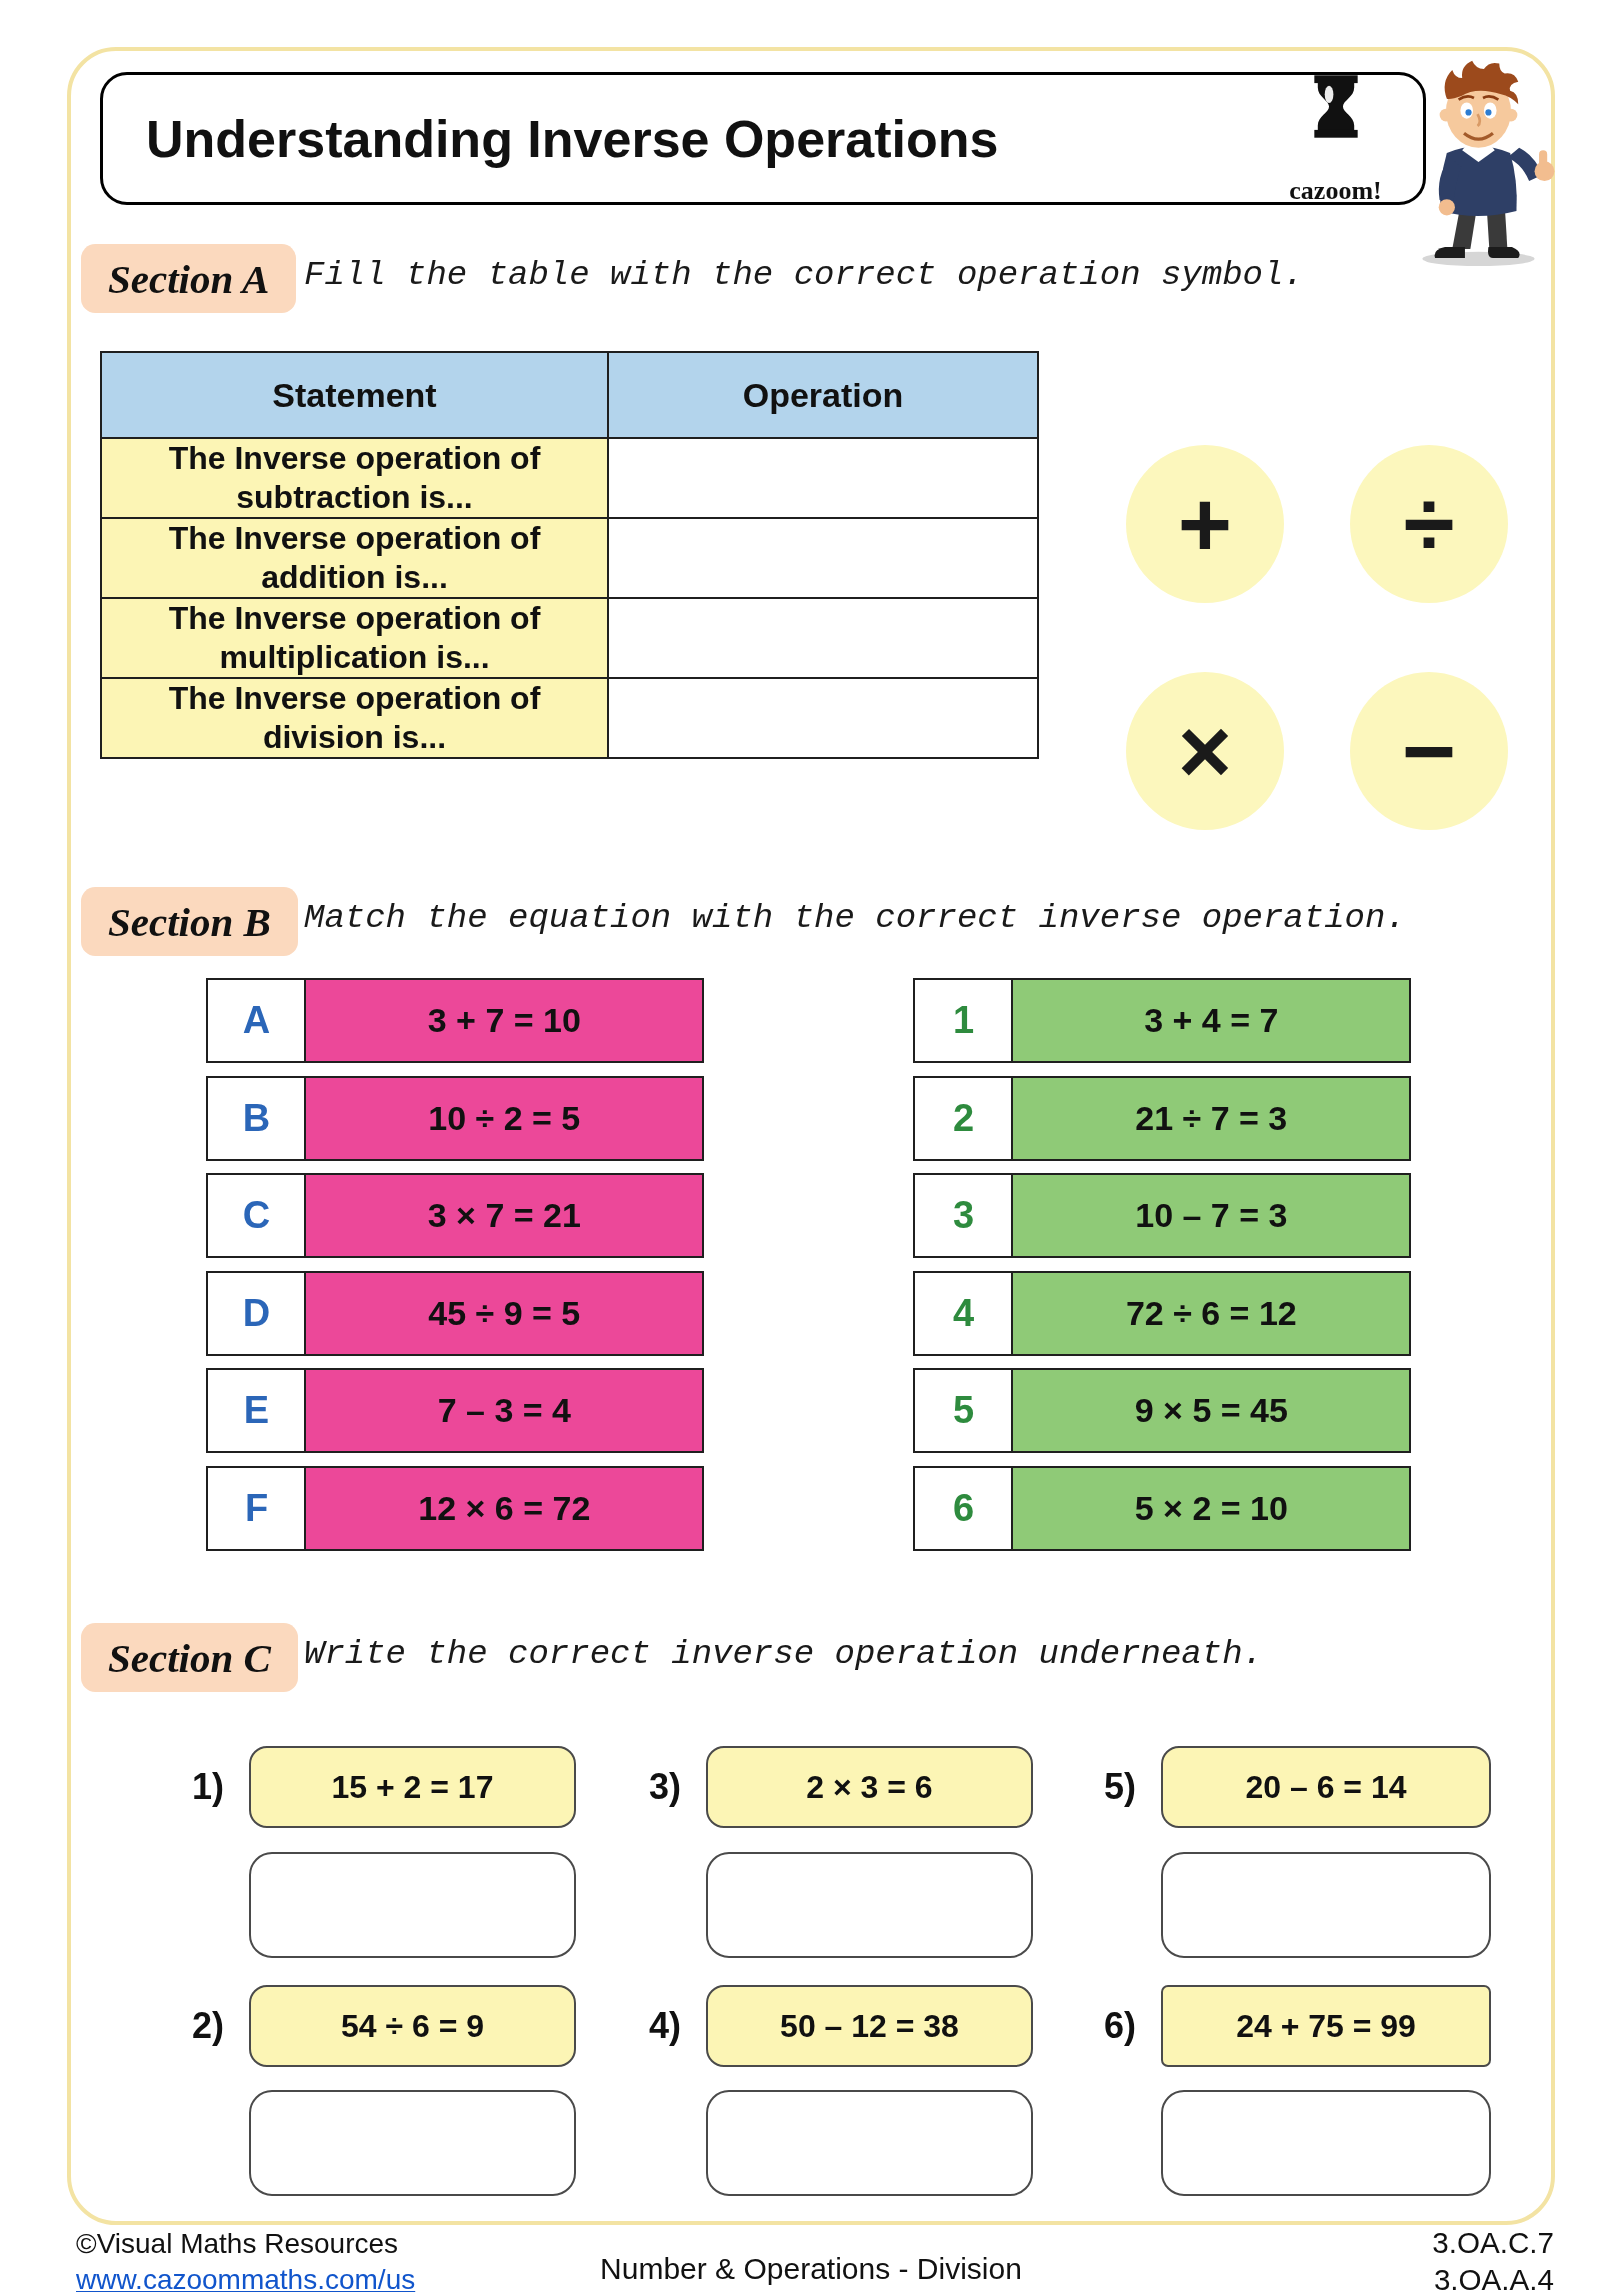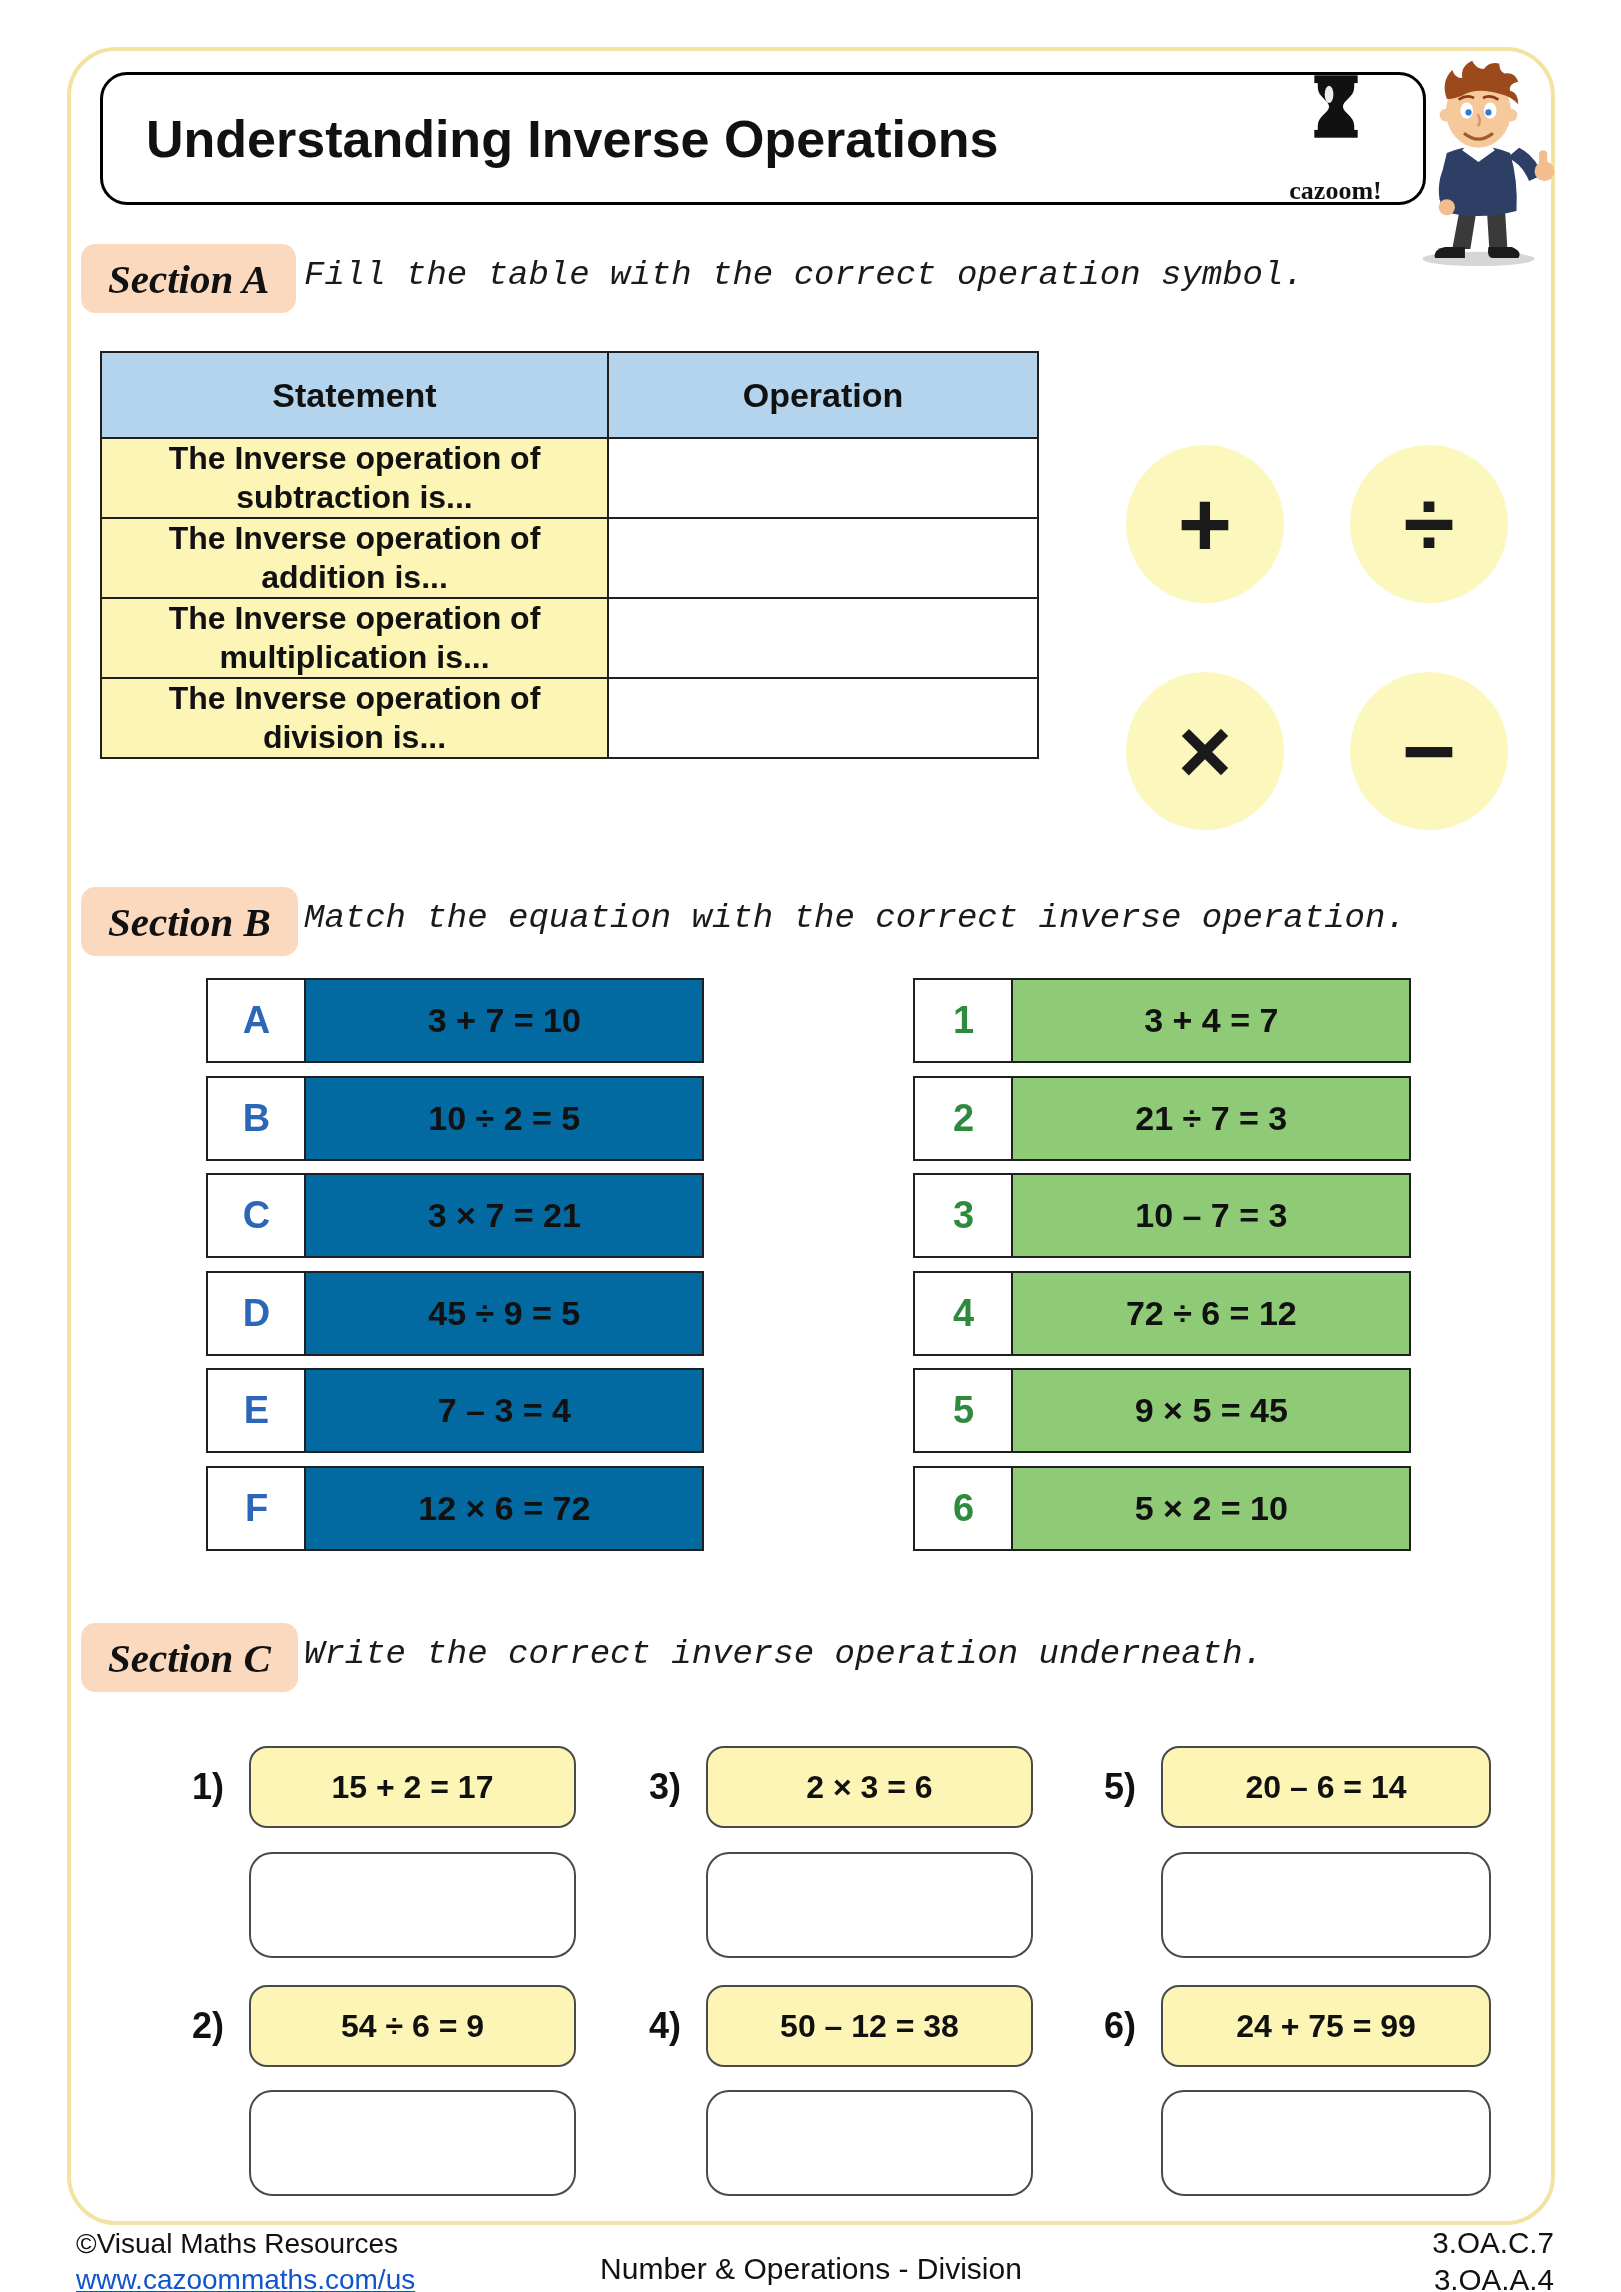--- a/index.html
+++ b/index.html
@@ -57,21 +57,21 @@
     width:101px; height:85px; border:2.7px solid #1f1f1f; background:#fff;
     display:flex; align-items:center; justify-content:center;
     font-size:38px; font-weight:bold;
   }
   .eq-cell {
     width:400px; height:85px; border:2.7px solid #1f1f1f; margin-left:-2.7px;
     display:flex; align-items:center; justify-content:center;
     font-size:34px; font-weight:bold; color:#111;
   }
   .left-tbl .key-cell { color:#2b66b8; }
-  .left-tbl .eq-cell { background:#0369a1; }
+  .left-tbl .eq-cell { background:#ec4899; }
   .right-tbl .key-cell { color:#2e8b3e; }
   .right-tbl .eq-cell { background:#8fca77; }
 
   
   .prob { position:absolute; display:flex; align-items:center; }
   .prob-num { width:45px; text-align:right; font-size:36px; font-weight:bold; margin-right:25px; }
   .prob-box {
     width:327px; height:82px; background:#fcf5b5; border:2.7px solid #4a4a4a;
     border-radius:18px; display:flex; align-items:center; justify-content:center;
     font-size:32px; font-weight:bold;
@@ -250,21 +250,21 @@
 <div class="prob" style="left:179px; top:1985px;">
   <span class="prob-num">2)</span>
   <div class="prob-box">54 ÷ 6 = 9</div>
 </div>
 <div class="prob" style="left:636px; top:1985px;">
   <span class="prob-num">4)</span>
   <div class="prob-box">50 – 12 = 38</div>
 </div>
 <div class="prob" style="left:1091px; top:1985px;">
   <span class="prob-num">6)</span>
-  <div class="prob-box" style="width:330px;">24 + 75 = 99</div>
+  <div class="prob-box" style="width:330px;border-radius:7px;">24 + 75 = 99</div>
 </div>
 
 <div class="answer-box" style="left:249px; top:2090px;"></div>
 <div class="answer-box" style="left:706px; top:2090px;"></div>
 <div class="answer-box" style="left:1161px; top:2090px; width:330px;"></div>
 
 <div class="footer-left">
   <span>©Visual Maths Resources</span>
   <a class="footer-link" href="#">www.cazoommaths.com/us</a>
 </div>

